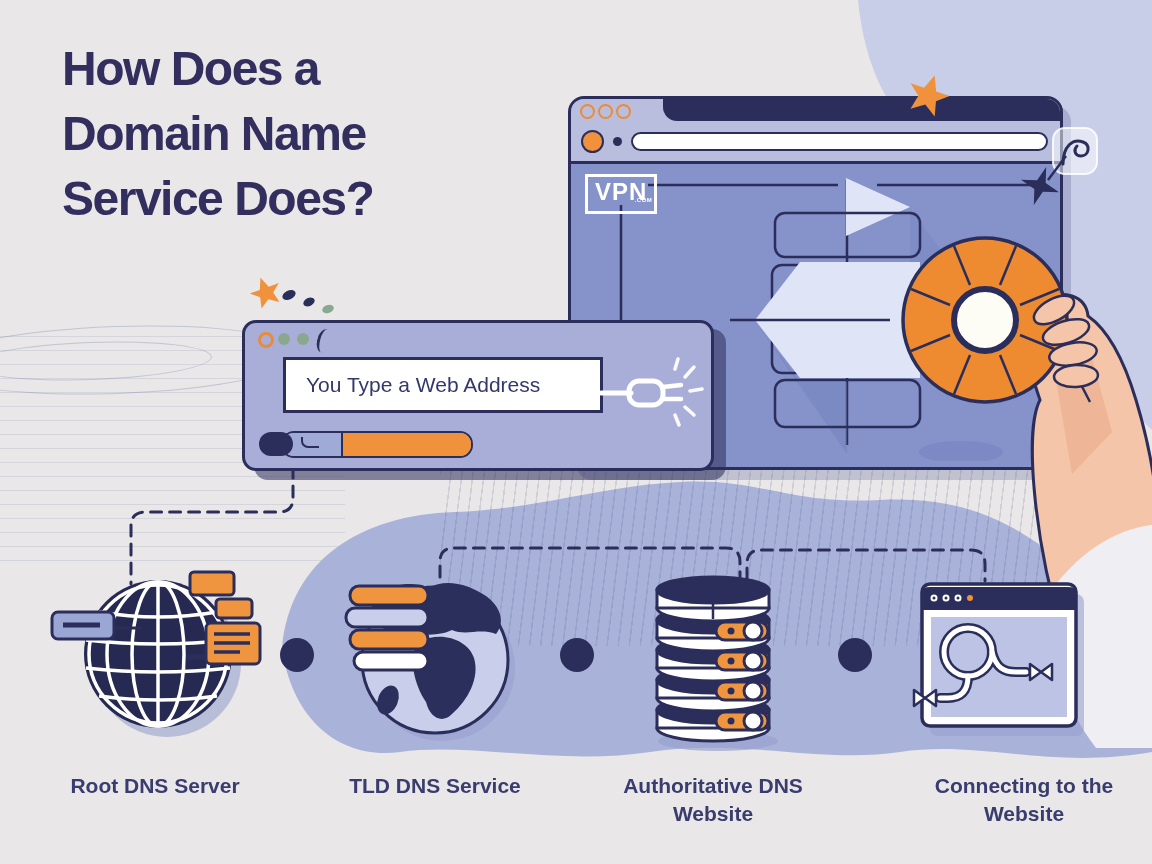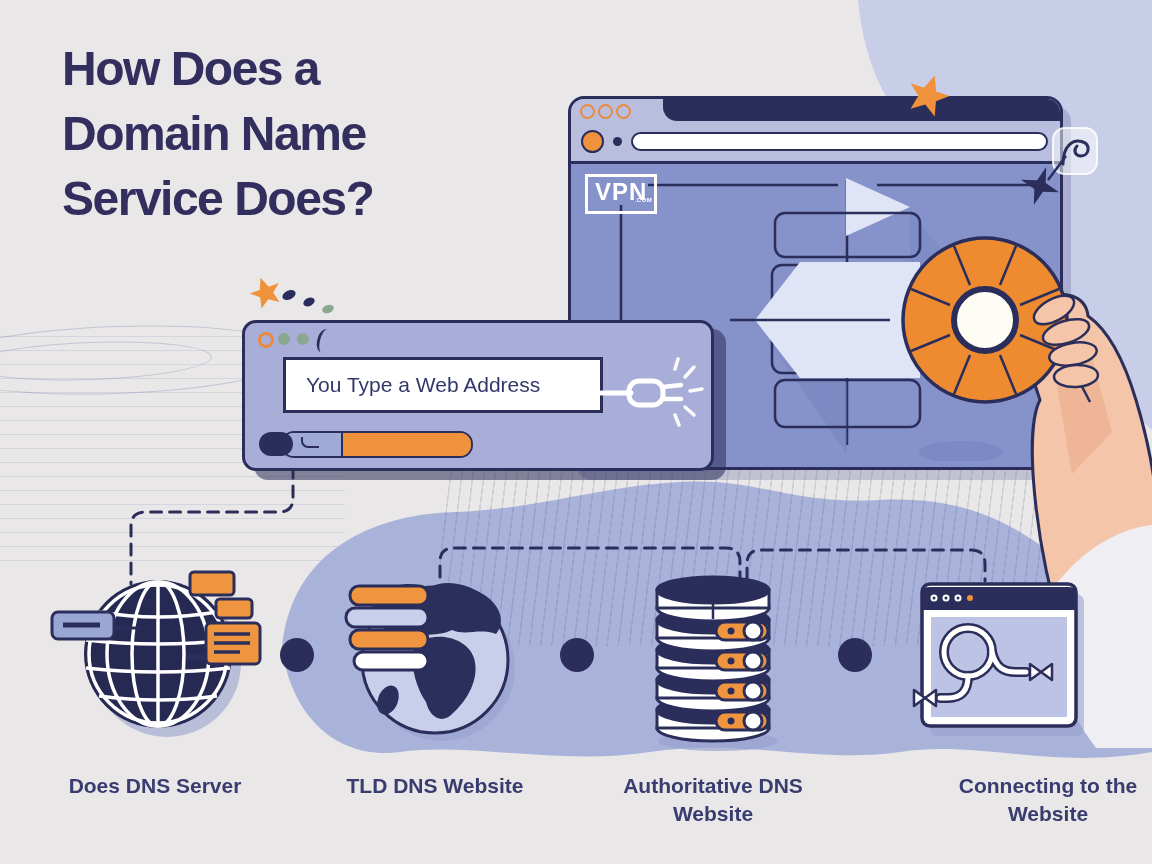--- a/index.html
+++ b/index.html
@@ -59,21 +59,21 @@
   .pencil-seg1{width:58px;background:#9fabd6;border-right:2.5px solid #2b2e5a;position:relative;}
   .pencil-seg1:after{content:"";position:absolute;left:18px;top:4px;width:16px;height:9px;
     border-left:2.5px solid #2b2e5a;border-bottom:2.5px solid #2b2e5a;border-bottom-left-radius:7px;}
   .pencil-seg2{flex:1;background:#f0913b;}
   .aw-plug{position:absolute;left:352px;top:28px;width:108px;height:84px;}
 
   
   .step-label{position:absolute;top:772px;z-index:60;text-align:center;color:#383c6e;
     font-weight:700;font-size:21px;line-height:28px;}
   .s1{left:40px;width:230px;} .s2{left:320px;width:230px;}
-  .s3{left:604px;width:218px;} .s4{left:948px;width:200px;}
+  .s3{left:604px;width:218px;} .s4{left:924px;width:200px;}
 </style>
 </head>
 <body>
 
 <div class="canvas">
 
   <div class="left-lines"></div>
   <div class="sk-ellipse e1"></div>
   <div class="sk-ellipse e2"></div>
 
@@ -333,18 +333,18 @@
       </g>
       <g fill="#fff" stroke="#2b2e5a" stroke-width="2.5" stroke-linejoin="round">
         <polygon points="1030,664 1030,680 1041,672"></polygon>
           <polygon points="1052,664 1052,680 1041,672"></polygon>
         <polygon points="936,690 936,706 925,698"></polygon>
           <polygon points="914,690 914,706 925,698"></polygon>
       </g>
     </g>
   </svg>
 
-  <div class="step-label s1">Does DNS Server</div>
-  <div class="step-label s2">TLD DNS Website</div>
+  <div class="step-label s1">Root DNS Server</div>
+  <div class="step-label s2">TLD DNS Service</div>
   <div class="step-label s3">Authoritative DNS Website</div>
   <div class="step-label s4">Connecting to the Website</div>
 
 </div>
 
 </body></html>

